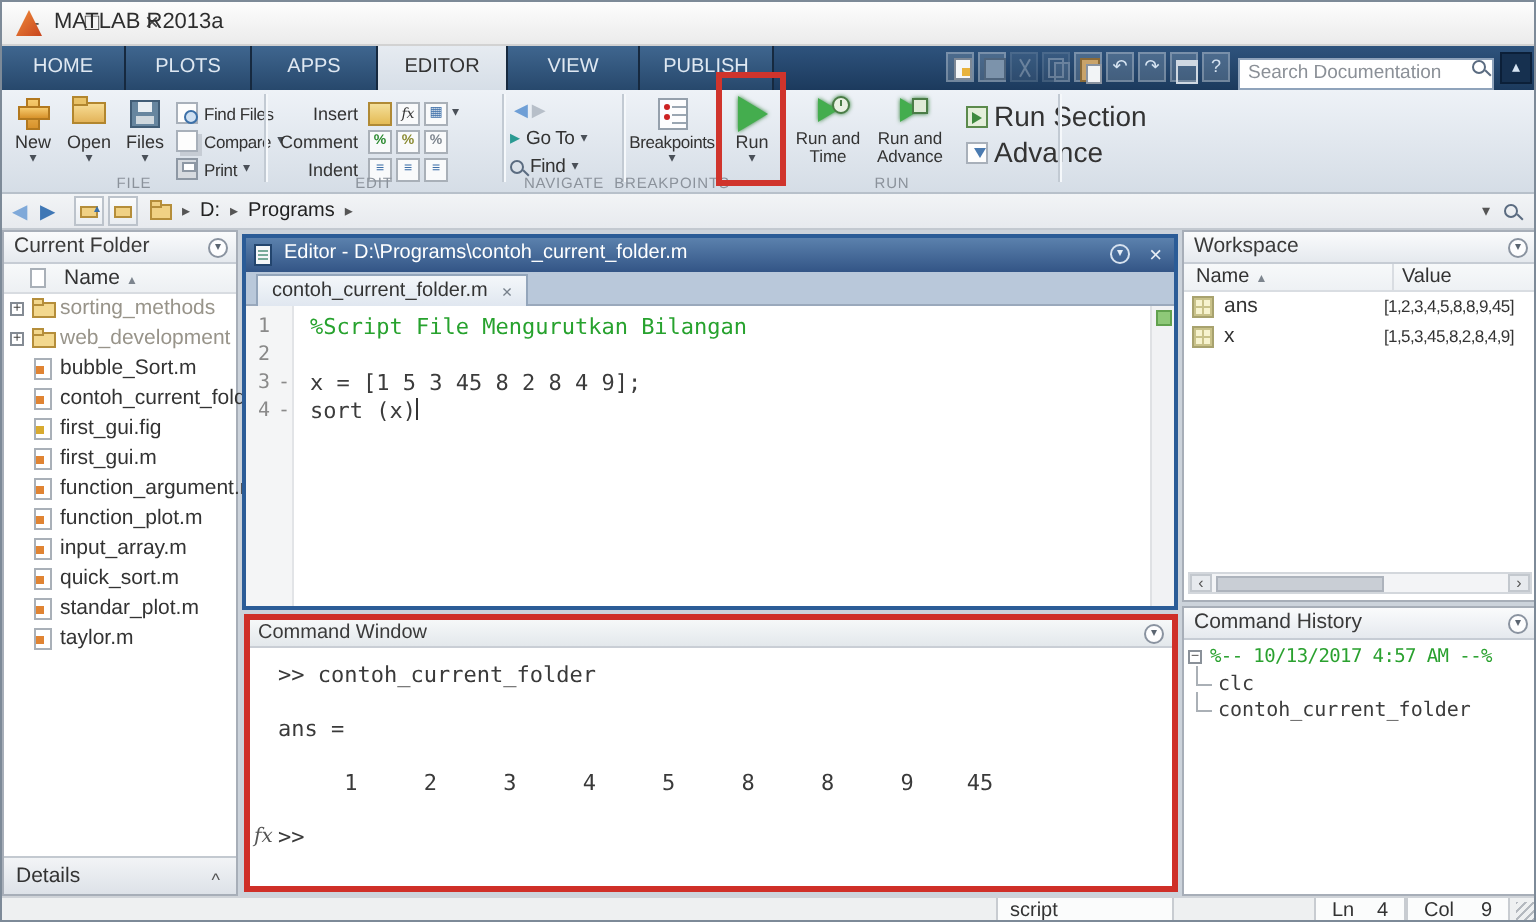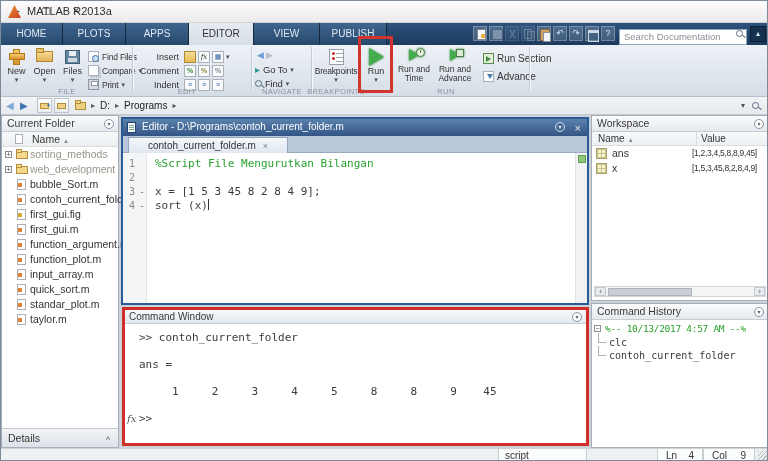--- a/index.html
+++ b/index.html
@@ -79,21 +79,21 @@
   .ic-bp i { position:absolute; left:2px; top:2px; width:3px; height:3px; border-radius:50%; background:#cc2222; box-shadow:0 5px 0 #cc2222; }
   .tri { width:0; height:0; border-top:9px solid transparent; border-bottom:9px solid transparent; border-left:15px solid #44ad4e; display:inline-block; filter:drop-shadow(0 0 1px #2e7d36); }
   .tri.small { border-top-width:6px; border-bottom-width:6px; border-left-width:10px; }
   .clock { position:absolute; left:-3px; bottom:-2px; width:9px; height:9px; border-radius:50%; background:#e8f0e2; border:1px solid #4a7c46; }
   .clock::after { content:''; position:absolute; left:3px; top:1px; width:1px; height:3px; background:#4a7c46; }
   .adv-badge { position:absolute; right:-4px; bottom:-2px; width:8px; height:8px; background:#dfead6; border:1px solid #4a7c46; }
   .run2 { position:absolute; width:40px; text-align:center; }
   .run2 .ictop { height:20px; position:relative; display:flex; justify-content:center; align-items:center; }
   .run2 .rb-lbl { font-size:8.5px; line-height:9px; }
   .rstack { position:absolute; height:14px; display:flex; align-items:center; gap:3px; }
-  .rstack .slbl { font-size:10px; color:#333; white-space:nowrap; }
+  .rstack .slbl { font-size:14px; color:#333; white-space:nowrap; }
   .sic-rs { background:#e4efda; border-color:#5b8a4c; }
   .sic-rs::after { content:''; position:absolute; left:2px; top:2px; width:0; height:0; border-top:3px solid transparent; border-bottom:3px solid transparent; border-left:5px solid #3e8a3e; }
   .sic-adv::after { content:''; position:absolute; left:3px; top:2px; width:0; height:0; border-left:3px solid transparent; border-right:3px solid transparent; border-top:5px solid #4a7ab0; }
   .run-annotation { left:357px; top:35px; width:35px; height:57px; border:3px solid #d0342c; z-index:9; }
 
   
   .addrbar { left:0; top:96px; width:768px; height:18px; background:linear-gradient(#f2f4f6,#e7eaee); border-bottom:1px solid #c3c9d0; }
   .addr-arrow { top:3px; font-size:10px; position:absolute; }
   .addr-btn { top:1px; width:15px; height:15px; border:1px solid #bcc3cb; background:linear-gradient(#fbfcfd,#e9edf1); position:absolute; }
   .addr-btn .mf { position:absolute; left:2px; top:4px; width:9px; height:6px; background:#f0d184; border:1px solid #b58e3a; }
@@ -129,21 +129,21 @@
   .details .chev { position:absolute; right:8px; top:2px; font-size:9px; color:#555; }
 
   
   .editor { left:120px; top:2px; width:468px; height:188px; border:2px solid #2b5c97; background:#fff; }
   .ehead { position:relative; height:17px; background:linear-gradient(#5b81ad,#335586); color:#fff; font-size:10px; line-height:16px; padding-left:19px; }
   .ehead .edoc { position:absolute; left:4px; top:3px; width:9px; height:11px; background:#f4f6f8; border:1px solid #23456e; }
   .ehead .edoc::before { content:''; position:absolute; left:1px; top:2px; width:5px; height:1px; background:#7a9; box-shadow:0 2px 0 #7a9,0 4px 0 #7a9; }
   .ehead .menu-dot { background:transparent; border-color:#d7e2ef; color:#e6eef7; right:22px; }
   .ehead .eclose { position:absolute; right:6px; top:1px; font-size:11px; color:#e8eef5; }
   .etabbar { position:relative; height:17px; background:#b9c8da; border-bottom:1px solid #9aa9bc; }
-  .etab { position:absolute; left:5px; top:1px; height:16px; background:linear-gradient(#f4f7fa,#e0e7f0); border:1px solid #93a5bb; border-bottom:none; display:flex; align-items:center; gap:7px; padding:0 19px; font-size:10px; color:#333; }
+  .etab { position:absolute; left:5px; top:1px; height:16px; background:linear-gradient(#f4f7fa,#e0e7f0); border:1px solid #93a5bb; border-bottom:none; display:flex; align-items:center; gap:7px; padding:0 7px; font-size:10px; color:#333; }
   .etab .tclose { font-size:9px; color:#77808b; }
   .ecode { position:absolute; left:0; top:34px; right:0; bottom:0; background:#fff; }
   .gutterbg { position:absolute; left:0; top:0; bottom:0; width:24px; background:#f4f5f6; border-right:1px solid #e2e4e7; }
   .elines { position:absolute; left:0; top:4px; right:12px; }
   .eline { display:flex; height:14px; font-family:"DejaVu Sans Mono",monospace; font-size:11px; line-height:14px; }
   .eline .num { width:14px; text-align:right; padding-right:2px; color:#8a8a8a; font-size:10px; }
   .eline .mark { width:10px; text-align:center; color:#8a8a8a; font-size:10px; }
   .eline .src { padding-left:8px; white-space:pre; color:#3c3c3c; }
   .eline .src.comment { color:#27a22e; }
   .cursor { display:inline-block; width:1px; height:11px; background:#333; vertical-align:-1px; }

